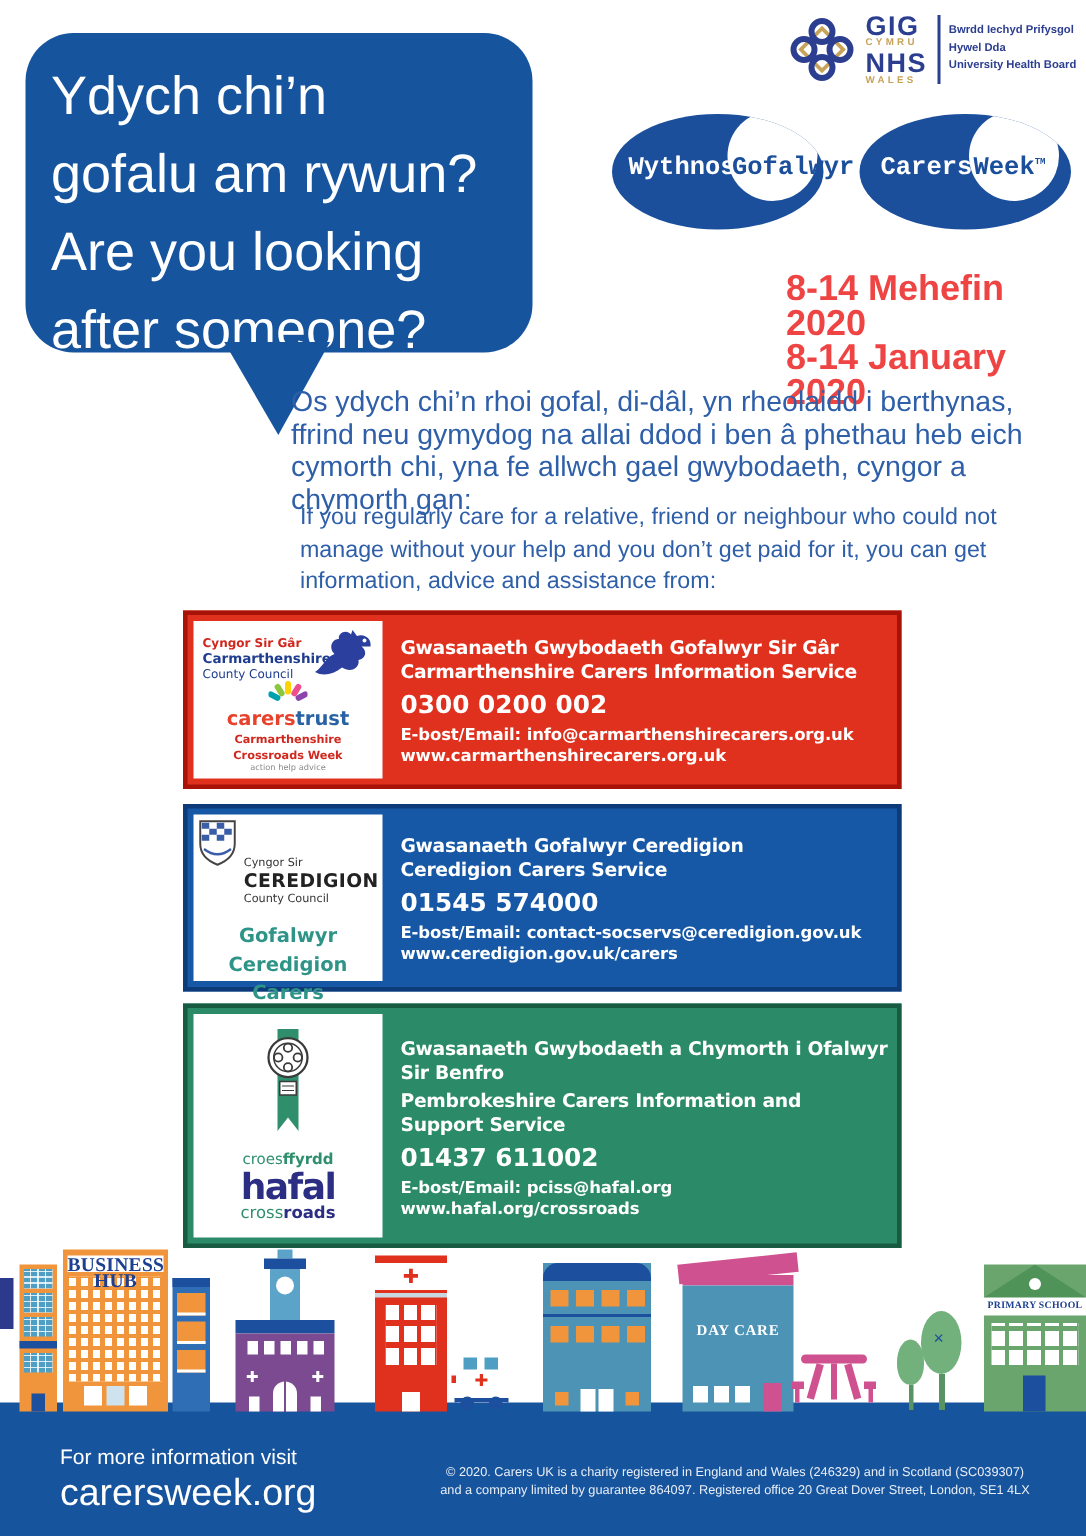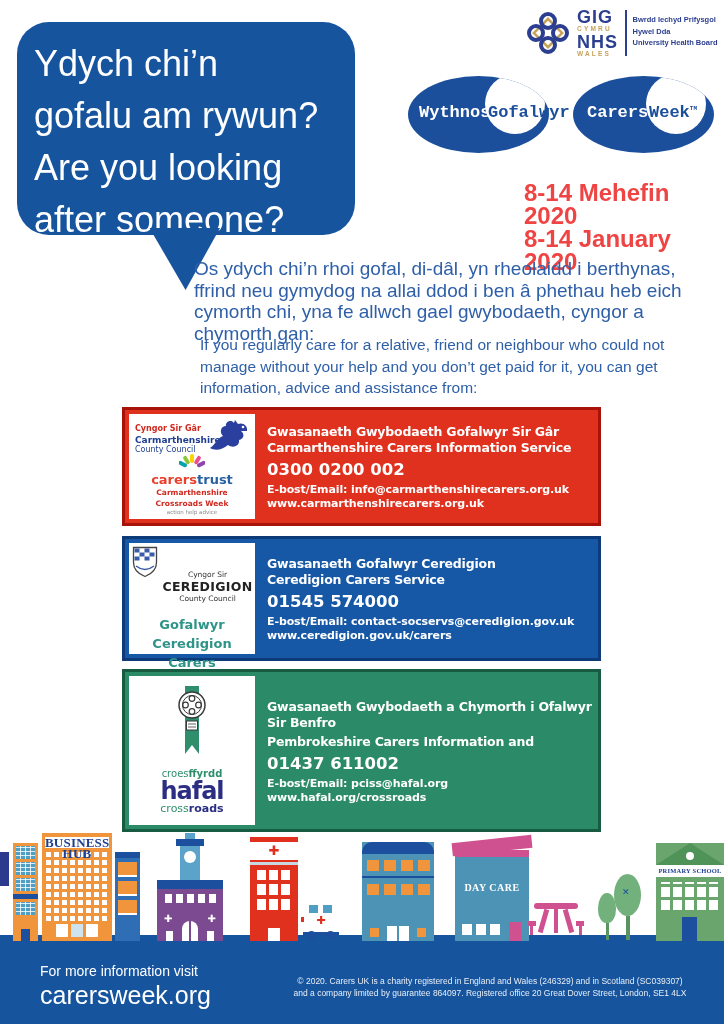--- a/index.html
+++ b/index.html
@@ -59,21 +59,21 @@
   .cc-dragon{position:absolute;right:0;top:0;}
   .ct-block{margin-top:6px;}
   .ct-name{font-size:13px;font-weight:bold;line-height:13px;}
   .ct-name .a{color:#e8412c;}
   .ct-name .b{color:#2862a5;}
   .ct-l1{font-size:7.5px;font-weight:bold;color:#d0281e;margin-top:2px;line-height:9px;}
   .ct-tag{font-size:5.5px;color:#8a8a8a;margin-top:1px;}
 
   
   .cer-row{display:flex;align-items:center;gap:5px;}
-  .cer-text{text-align:center;color:#333;margin-top:44px;}
+  .cer-text{text-align:left;color:#333;margin-top:44px;}
   .cer-sm{font-size:7.5px;}
   .cer-big{font-size:12.5px;font-weight:600;color:#222;letter-spacing:.3px;}
   .cer-lines{margin-top:12px;font-size:13px;font-weight:bold;color:#2f9488;line-height:19px;}
 
   
   .hf-top{font-size:10px;line-height:11px;margin-top:4px;color:#2f8f6d;}
   .hf-top .b{font-weight:bold;}
   .hf-main{font-size:24px;font-weight:bold;color:#2b2e83;line-height:24px;letter-spacing:-1px;}
   .hf-bot{font-size:11px;line-height:12px;}
   .hf-bot .a{color:#2f8f6d;}
@@ -345,20 +345,21 @@
       </span>
       <div class="hf-top"><span>croes</span><span class="b">ffyrdd</span></div>
       <div class="hf-main">hafal</div>
       <div class="hf-bot"><span class="a">cross</span><span class="b">roads</span></div>
     </div>
     <div class="card-body">
       <div class="title-line">Gwasanaeth Gwybodaeth a Chymorth i Ofalwyr</div>
       <div class="title-line">Sir Benfro</div>
       <div class="title-gap"></div>
       <div class="title-line">Pembrokeshire Carers Information and</div>
+      <div class="title-line">Support Service</div>
       <div class="phone">01437 611002</div>
       <div class="contact">E-bost/Email: pciss@hafal.org</div>
       <div class="contact2">www.hafal.org/crossroads</div>
     </div>
   </div>
 
   <div class="footer-band"></div>
 
   <div class="bldg sliver"></div>
 

